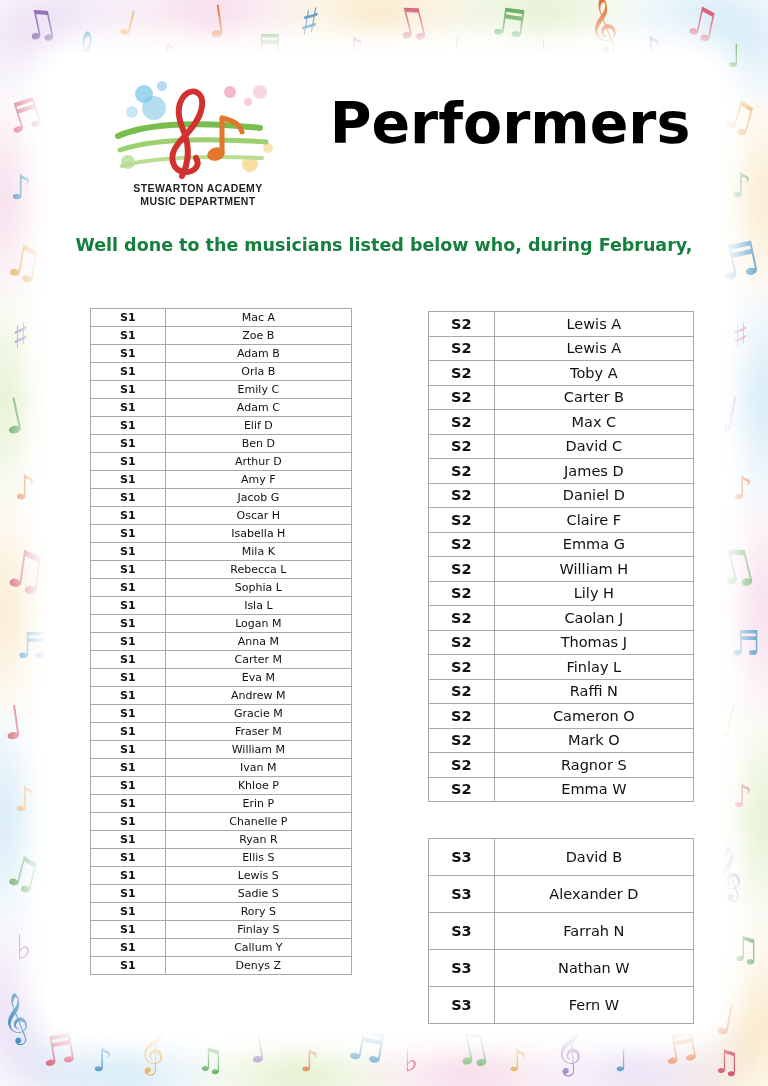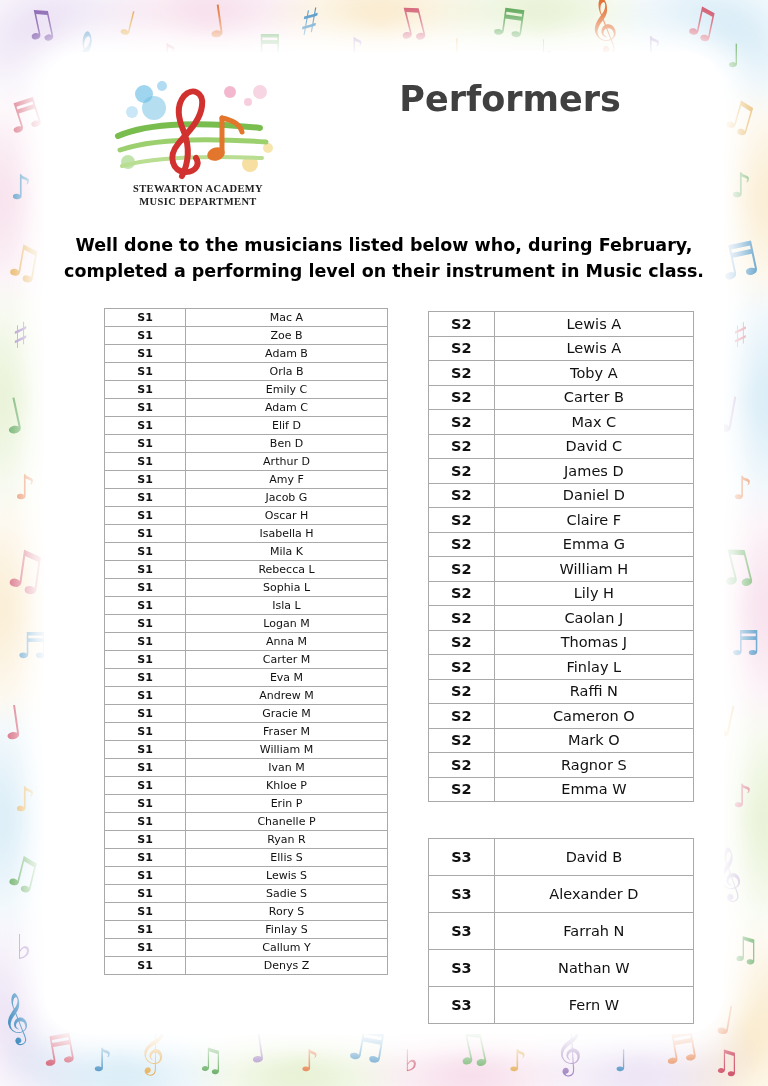--- a/index.html
+++ b/index.html
@@ -54,21 +54,21 @@
     margin-left:110px;
     position:relative;
     height:140px;
   }
   .logo-art { position:absolute; left:0; top:0; width:170px; height:106px; }
   .logo-text {
     position:absolute;
     top:104px; left:4px;
     width:168px;
     text-align:center;
-    font-family:Liberation Serif, serif;
+    font-family:Liberation Sans, sans-serif;
     font-weight:bold;
     font-size:10.5px;
     letter-spacing:.4px;
     color:#1f1f1f;
     line-height:1.25;
   }
   .title-wrap {
     margin-left:10px;
     width:400px;
     text-align:center;
@@ -77,53 +77,53 @@
     font-family:"DejaVu Sans", sans-serif;
     font-weight:bold;
     font-size:47px;
     color:#c96a1e;
     letter-spacing:.5px;
     line-height:1.05;
   }
   .title-sub {
     font-family:"DejaVu Sans", sans-serif;
     font-weight:bold;
-    font-size:35px;
-    color:#404040;
+    font-size:57px;
+    color:#000000;
     line-height:1.1;
-    margin-top:2px;
+    margin-top:14px;
   }
 
   
   .intro {
     position:absolute;
     left:64px; top:232px; width:640px;
     text-align:center;
-    color:#000000;
+    color:#15803d;
     font-family:"DejaVu Sans", sans-serif;
     font-weight:bold;
     font-size:17.5px;
     line-height:1.5;
   }
 
   
   .tbl {
     position:absolute;
     border-collapse:collapse;
     background:#fff;
   }
   .tbl td {
     border:1px solid #a9a9a9;
     text-align:center;
     color:#111;
     background:#fff;
     font-family:"DejaVu Sans", sans-serif;
   }
   
-  #table-s1 { left:104px; top:308px; width:284px; }
+  #table-s1 { left:90px; top:308px; width:262px; }
   #table-s1 td { height:18px; font-size:11px; padding:0; }
   #table-s1 td.c-year { width:75px; font-weight:bold; }
   #table-s1 td.c-name { width:187px; }
 
   
   #table-s2 { left:428px; top:311px; width:266px; }
   #table-s2 td { height:24.5px; font-size:14.5px; padding:0; }
   #table-s2 td.c-year { width:66px; font-weight:bold;text-align:center; }
   #table-s2 td.c-name { width:200px; }
 
@@ -288,21 +288,20 @@
       </div>
     </div>
 
     <div class="title-wrap">
       <div class="title-sub">Performers</div>
     </div>
   </div>
 
   <div class="intro">
     <div>Well done to the musicians listed below who, during February,</div>
-    <div>completed a performing level on their instrument in Music class.</div>
   </div>
 
   <table class="tbl" id="table-s1">
     <tbody>
         <tr>
           <td class="c-year">S1</td>
           <td class="c-name">Mac A</td>
         </tr>
         <tr>
           <td class="c-year">S1</td>

